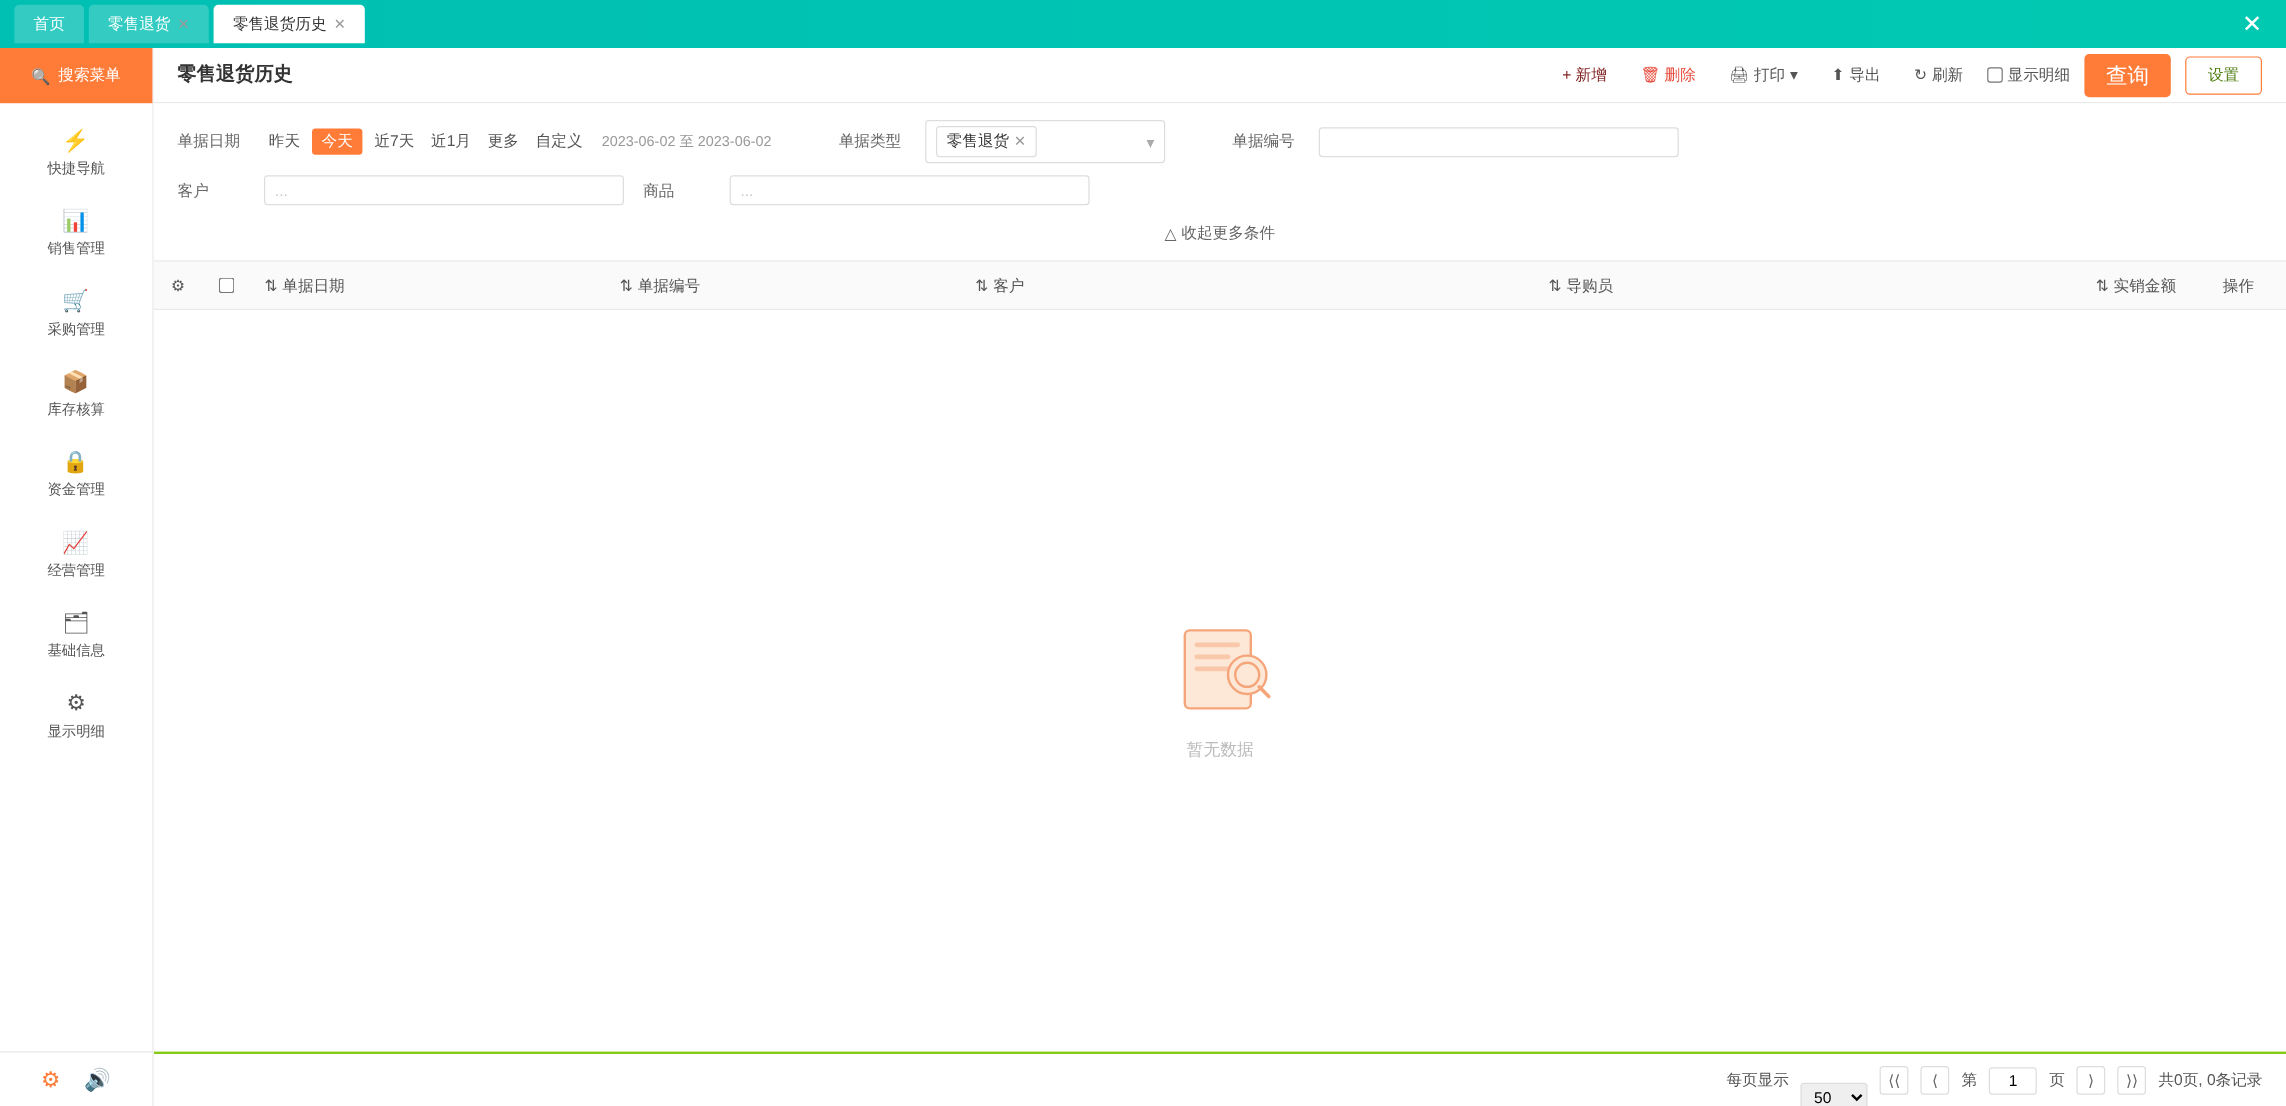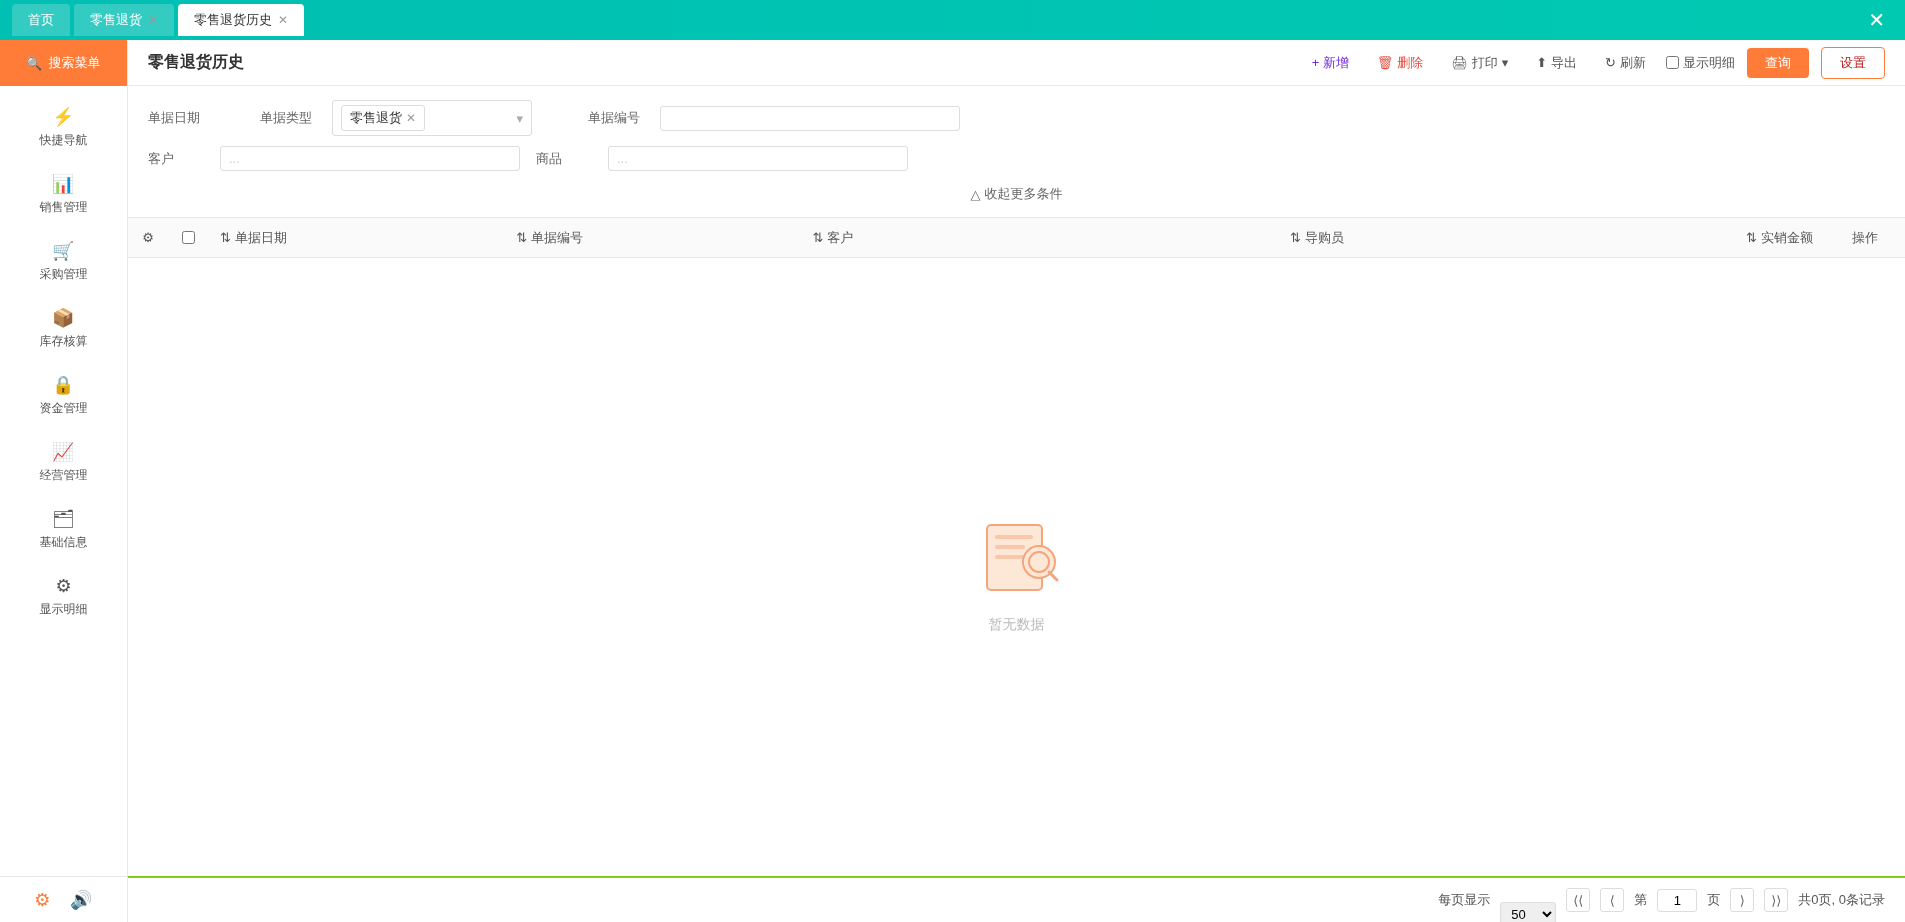--- a/index.html
+++ b/index.html
@@ -152,32 +152,32 @@
     .toolbar-btn {
       display: flex;
       align-items: center;
       gap: 4px;
       font-size: 13px;
       color: #555;
       cursor: pointer;
       padding: 4px 8px;
       border-radius: 3px;
     }
-    .toolbar-btn.new-btn { color: #6d28d9; }
+    .toolbar-btn.new-btn { color: #7f1d1d; }
     .toolbar-btn.delete-btn { color: #e74c3c; }
     .toolbar-btn.query-btn {
       background: #ff7c38;
       color: #fff;
       padding: 6px 18px;
       border-radius: 4px;
-      font-size: 13px;
+      font-size: 18px;
     }
     .toolbar-btn.settings-btn {
       background: #fff;
-      color: #b91c1c;
+      color: #4d7c0f;
       border: 1px solid #ff7c38;
       padding: 6px 18px;
       border-radius: 4px;
       font-size: 13px;
     }
     .checkbox-display {
       display: flex;
       align-items: center;
       gap: 4px;
       font-size: 13px;
@@ -468,20 +468,29 @@
           <span>显示明细</span>
         </div>
         <span class="toolbar-btn query-btn">查询</span>
         <span class="toolbar-btn settings-btn">设置</span>
       </div>
     </div>
 
     <div class="filter-area">
       <div class="filter-row">
         <span class="filter-label">单据日期</span>
+        <div class="date-shortcuts">
+          <span class="date-shortcut">昨天</span>
+          <span class="date-shortcut active">今天</span>
+          <span class="date-shortcut">近7天</span>
+          <span class="date-shortcut">近1月</span>
+          <span class="date-shortcut">更多</span>
+          <span class="date-shortcut">自定义</span>
+          <span class="date-range">2023-06-02 至 2023-06-02</span>
+        </div>
 
         <span class="filter-label" style="margin-left:40px;">单据类型</span>
         <div class="filter-select">
           <div class="filter-tag">
             <span>零售退货</span>
             <span class="remove-tag">✕</span>
           </div>
           <span style="flex:1"></span>
           <span style="color:#aaa;">▾</span>
         </div>

